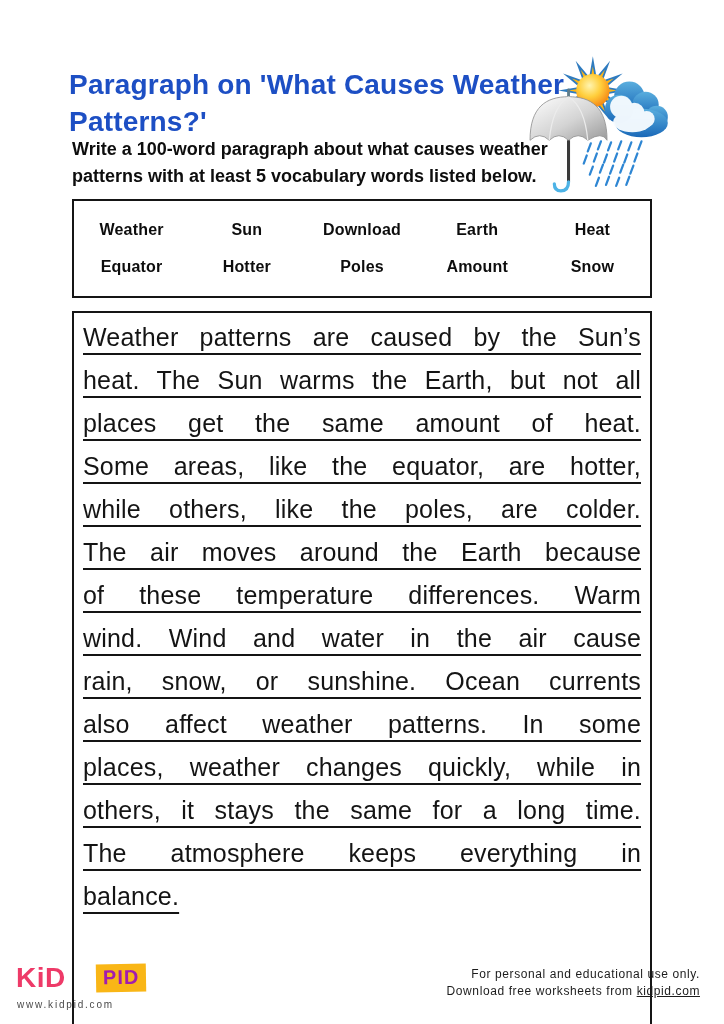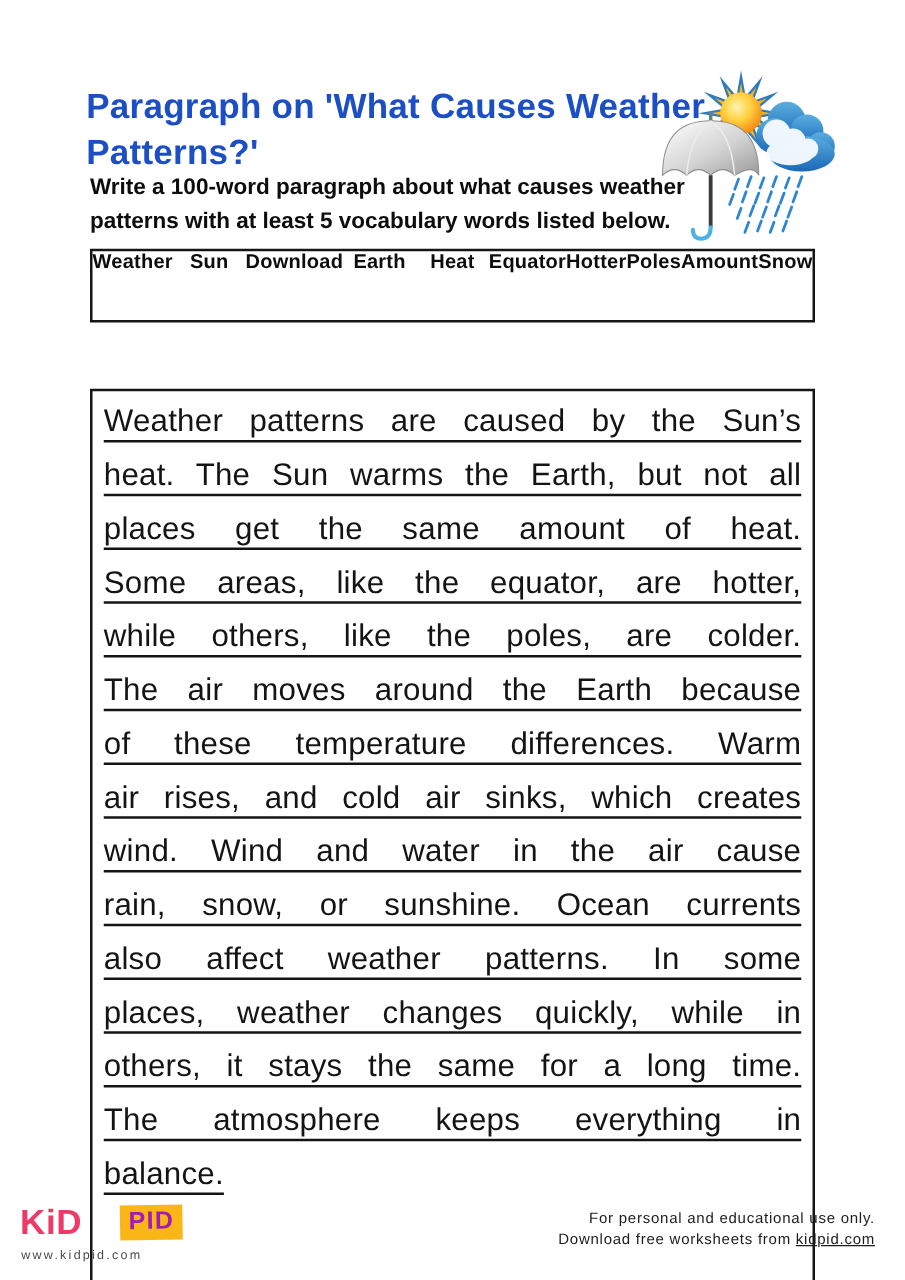--- a/index.html
+++ b/index.html
@@ -17,22 +17,22 @@
   .title{position:absolute;left:69px;top:66px;width:500px;
          font-size:28px;font-weight:700;color:var(--title-blue);
          line-height:37px;letter-spacing:0.2px;}
   .instructions{position:absolute;left:72px;top:136px;width:500px;
          font-size:18px;font-weight:700;color:#0d0d0d;line-height:27px;}
 
   
   .weather-art{position:absolute;left:526px;top:44px;width:156px;height:152px;}
 
   
-  .vocab-box{position:absolute;left:72px;top:199px;width:580px;height:59px;
-         border:2px solid #151515;display:flex;justify-content:space-evenly;}
+  .vocab-box{position:absolute;left:72px;top:199px;width:580px;height:99px;
+         border:2px solid #151515;display:flex;flex-direction:column;justify-content:space-evenly;}
   .vocab-row{display:grid;grid-template-columns:repeat(5,1fr);}
   .vocab-word{text-align:center;font-size:16px;font-weight:700;color:#0d0d0d;letter-spacing:0.2px;}
 
   
   .para-box{position:absolute;left:72px;top:311px;width:580px;height:746px;
          border:2.5px solid #151515;padding:3px 9px 0 9px;overflow:hidden;}
   .para-line{font-size:25px;line-height:43px;height:43px;color:#141414;
          text-align:justify;text-align-last:justify;
          text-decoration:underline;text-decoration-thickness:2.4px;
          text-underline-offset:7px;text-decoration-skip-ink:none;
@@ -157,21 +157,20 @@
   </div>
 
   <div class="para-box">
     <div class="para-line">Weather patterns are caused by the Sun’s</div>
     <div class="para-line">heat. The Sun warms the Earth, but not all</div>
     <div class="para-line">places get the same amount of heat.</div>
     <div class="para-line">Some areas, like the equator, are hotter,</div>
     <div class="para-line">while others, like the poles, are colder.</div>
     <div class="para-line">The air moves around the Earth because</div>
     <div class="para-line">of these temperature differences. Warm</div>
-    <div class="para-line">air rises, and cold air sinks, which creates</div>
     <div class="para-line">wind. Wind and water in the air cause</div>
     <div class="para-line">rain, snow, or sunshine. Ocean currents</div>
     <div class="para-line">also affect weather patterns. In some</div>
     <div class="para-line">places, weather changes quickly, while in</div>
     <div class="para-line">others, it stays the same for a long time.</div>
     <div class="para-line">The atmosphere keeps everything in</div>
     <div class="para-line last">balance.</div>
   </div>
 
   <div class="logo">

